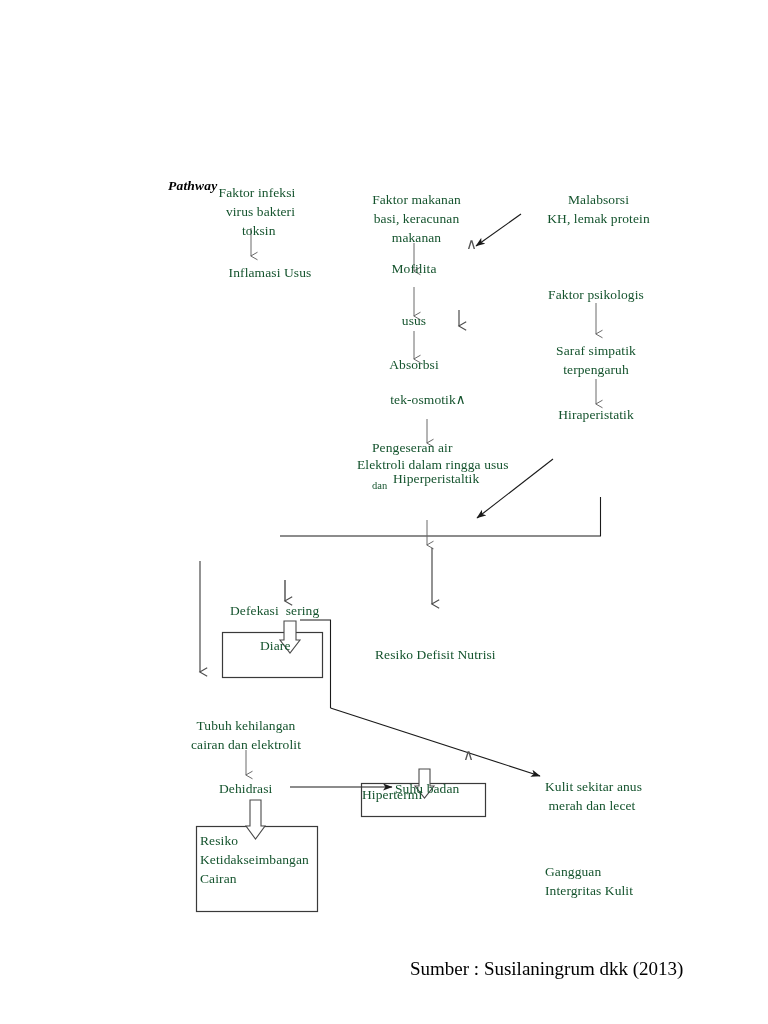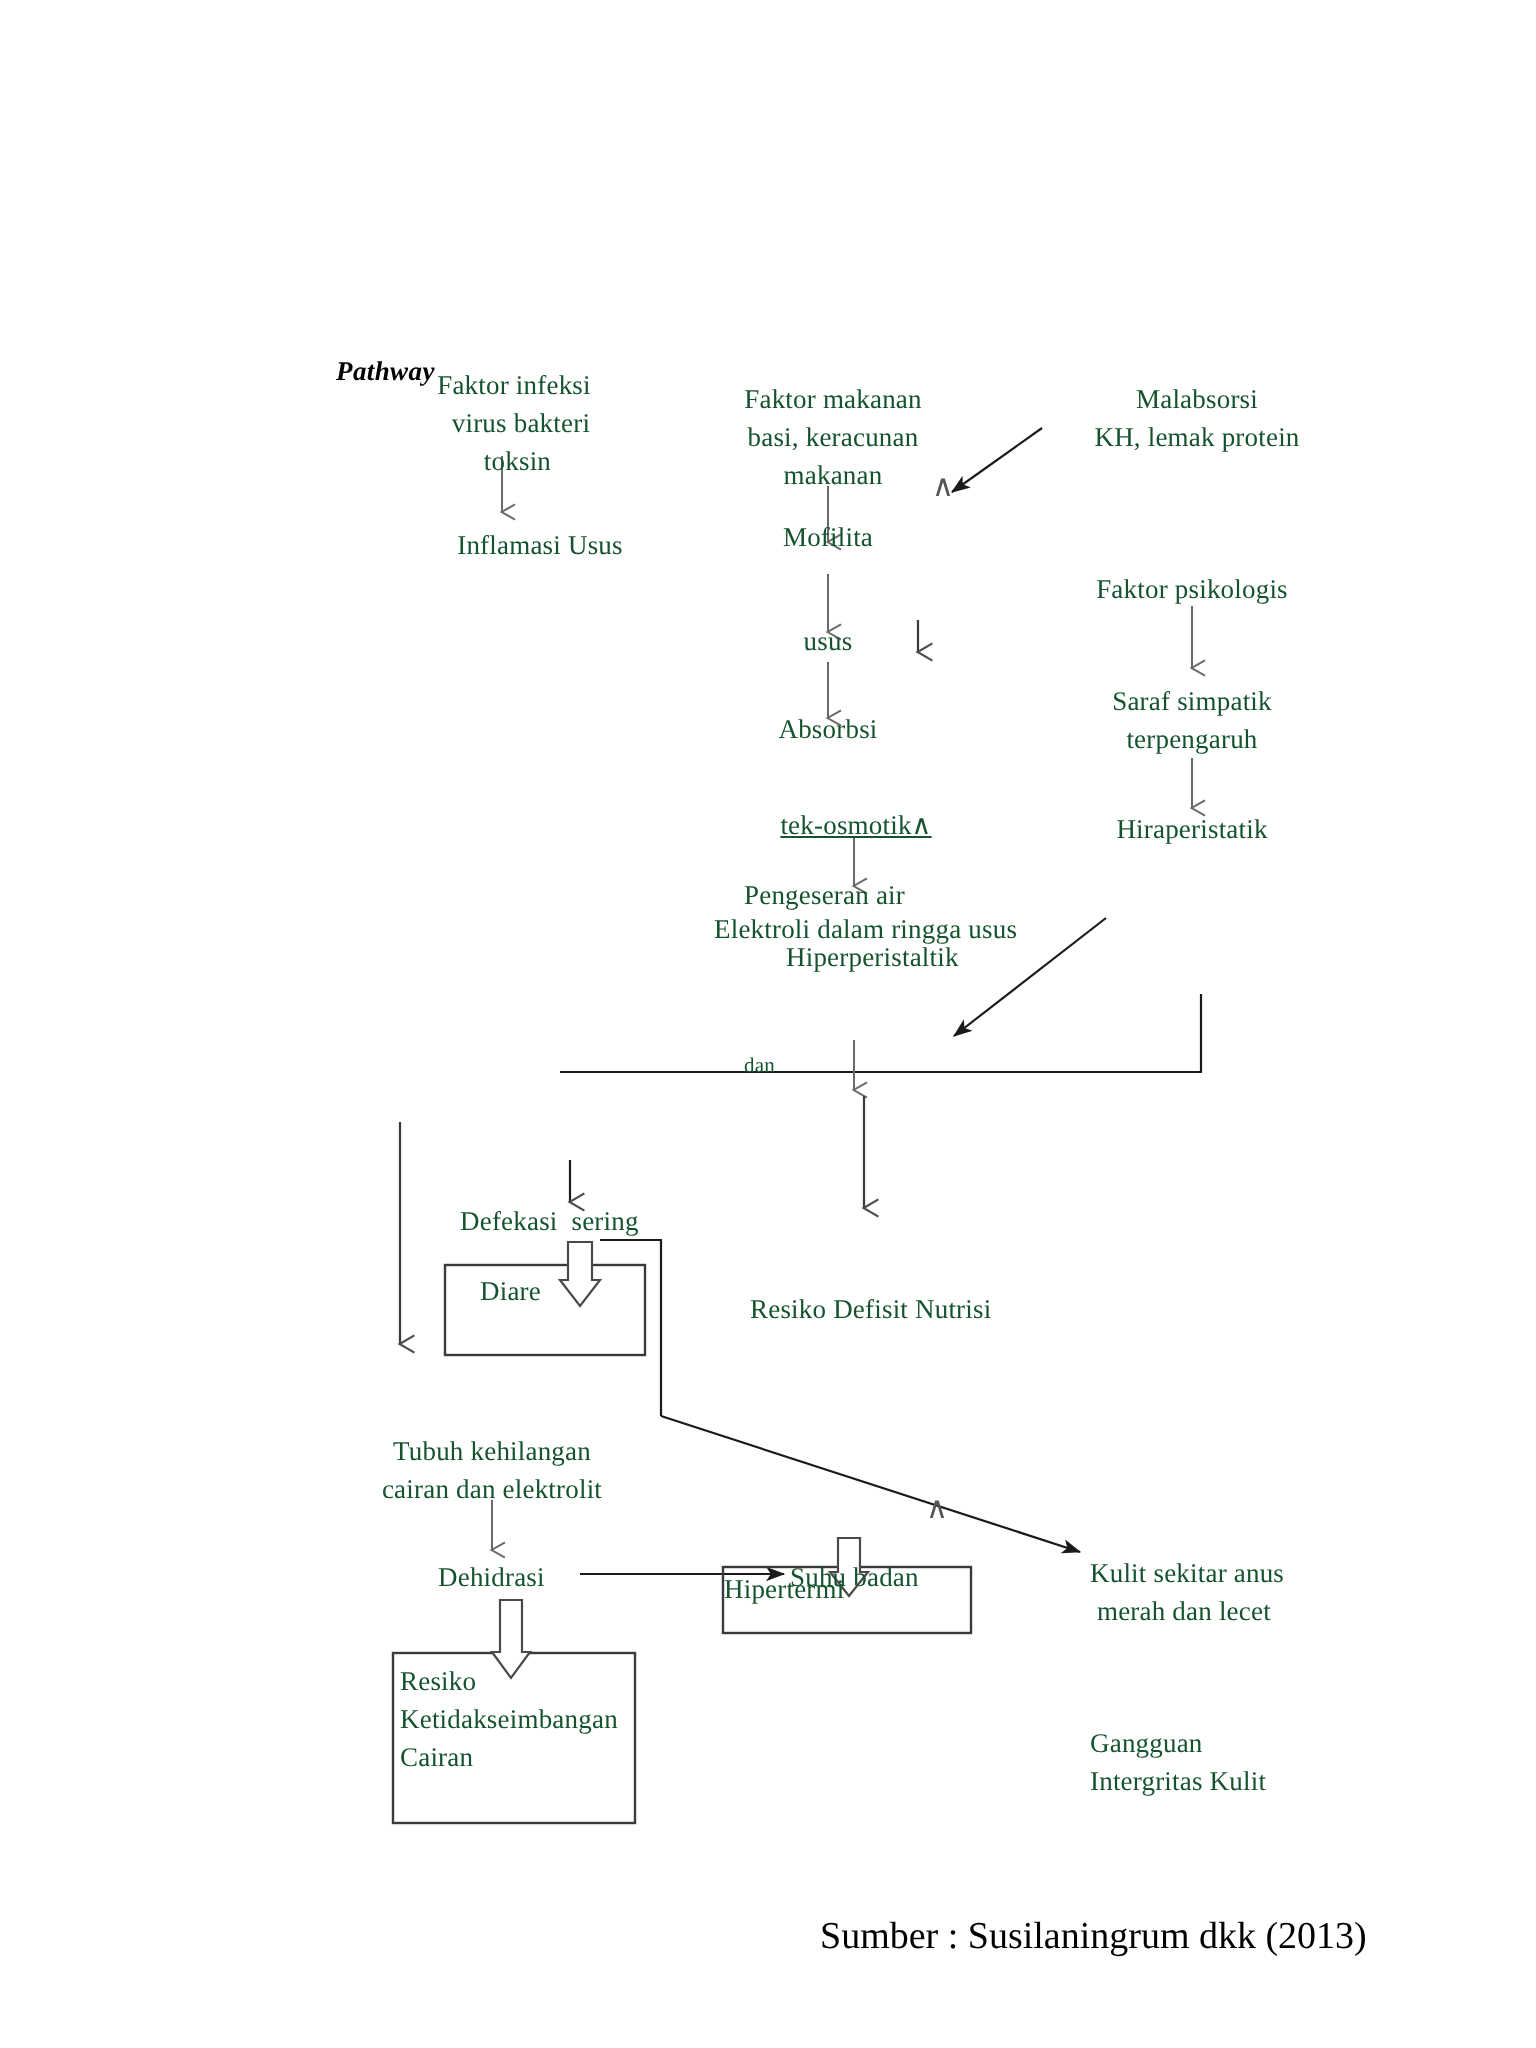--- a/index.html
+++ b/index.html
@@ -179,45 +179,45 @@
 <div class="node ctr" style="left:358px; top:190px; width:117px;">Faktor makanan
 basi, keracunan
 makanan</div>
 
 <div class="node ctr" style="left:374px; top:259px; width:80px;">Mofilita</div>
 
 <div class="node ctr" style="left:389px; top:311px; width:50px;">usus</div>
 
 <div class="node ctr" style="left:383px; top:355px; width:62px;">Absorbsi</div>
 
-<div class="node ctr" style="left:378px; top:403px; width:100px;text-decoration:underline;">tek-osmotik∧</div>
+<div class="node ctr" style="left:378px; top:390px; width:100px;">tek-osmotik∧</div>
 
 <div class="node ctr" style="left:521px; top:190px; width:155px;">Malabsorsi
 KH, lemak protein</div>
 
 <div class="caret" style="left:466px; top:237px;">∧</div>
 
 <div class="node ctr" style="left:533px; top:285px; width:126px;">Faktor psikologis</div>
 
 <div class="node ctr" style="left:544px; top:341px; width:104px;">Saraf simpatik
 terpengaruh</div>
 
 <div class="node ctr" style="left:541px; top:405px; width:110px;">Hiraperistatik</div>
 
 <div class="node lft" style="left:372px; top:438px;">Pengeseran air</div>
 
 <div class="node lft" style="left:357px; top:455px;">Elektroli dalam ringga usus</div>
 
-<div class="node lft" style="left:372px; top:479px; font-size:10.5px;margin-top:48px;">dan</div>
+<div class="node lft" style="left:372px; top:479px; font-size:10.5px;">dan</div>
 
 <div class="node lft" style="left:393px; top:469px;">Hiperperistaltik</div>
 
 <div class="node lft" style="left:230px; top:601px;">Defekasi  sering</div>
 
-<div class="node lft" style="left:240px; top:636px;">Diare</div>
+<div class="node lft" style="left:260px; top:636px;">Diare</div>
 
 <div class="node lft" style="left:375px; top:645px;">Resiko Defisit Nutrisi</div>
 
 <div class="node ctr" style="left:181px; top:716px; width:130px;">Tubuh kehilangan
 cairan dan elektrolit</div>
 
 <div class="node lft" style="left:219px; top:779px;">Dehidrasi</div>
 
 <div class="node lft" style="left:395px; top:779px;">Suhu badan</div>
 

